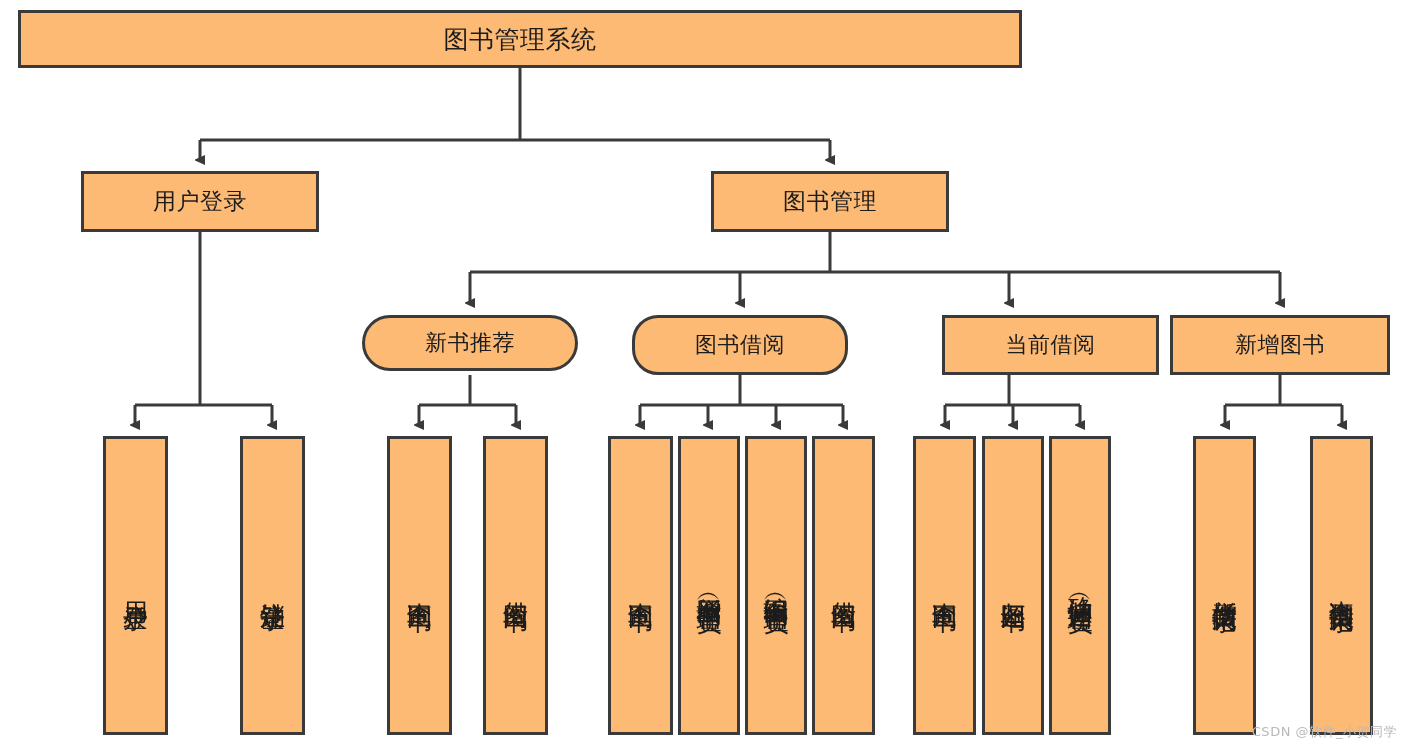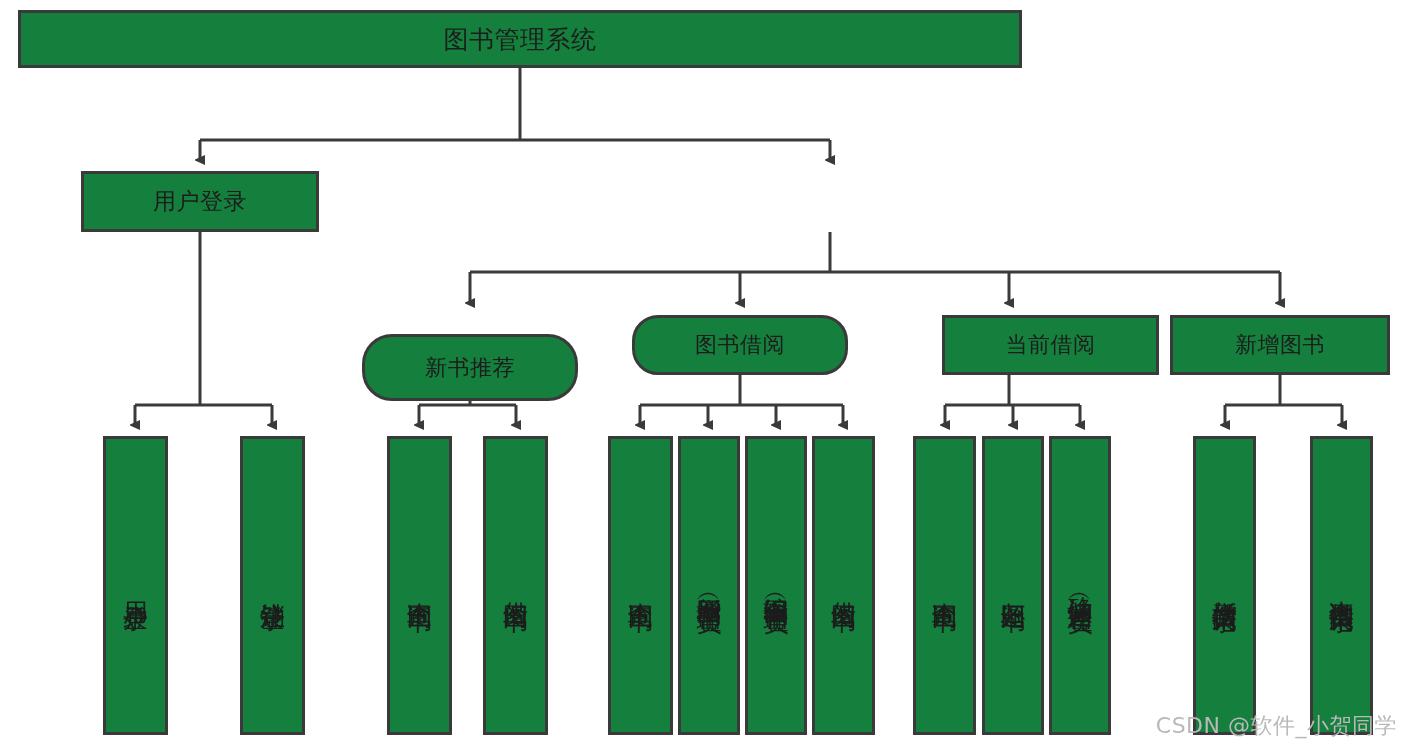--- a/index.html
+++ b/index.html
@@ -23,21 +23,21 @@
     left: 0;
     top: 0;
     width: 1405px;
     height: 747px;
     pointer-events: none;
   }
   .node {
     position: absolute;
     box-sizing: border-box;
     border: 3px solid #3a3a3a;
-    background: #15803d;
+    background: #fdba74;
     display: flex;
     align-items: center;
     justify-content: center;
     color: #1c1c1c;
     letter-spacing: 0.5px;
   }
   .node.level0 {
     font-size: 25px;
   }
   .node.level1 {
@@ -61,21 +61,21 @@
     writing-mode: vertical-rl;
     text-orientation: upright;
     display: block;
     text-align: center;
     max-height: 100%;
   }
   #watermark {
     position: absolute;
     right: 8px;
     bottom: 6px;
-    font-size: 22px;
+    font-size: 13px;
     color: #b9b9b9;
     letter-spacing: 0.5px;
     white-space: nowrap;
   }
 </style>
 </head>
 <body>
 
 <div id="canvas">
 
@@ -129,22 +129,25 @@
     </g>
   </svg>
 
   <div class="node level0" id="node-root" style="left: 18px; top: 10px; width: 1004px; height: 58px;">
     <span>图书管理系统</span>
   </div>
 
   <div class="node level1" id="node-l1-0" style="left: 81px; top: 171px; width: 238px; height: 61px;">
     <span>用户登录</span>
   </div>
+  <div class="node level1" id="node-l1-1" style="left: 711px; top: 171px; width: 238px; height: 61px;">
+    <span>图书管理</span>
+  </div>
 
-  <div class="node level2" id="node-l2-0" style="left: 362px; top: 334px; width: 216px; height: 67px; border-radius: 30px;">
+  <div class="node level2" id="node-l2-0" style="left: 362px; top: 315px; width: 216px; height: 56px; border-radius: 30px;">
     <span>新书推荐</span>
   </div>
   <div class="node level2" id="node-l2-1" style="left: 632px; top: 315px; width: 216px; height: 60px; border-radius: 26px;">
     <span>图书借阅</span>
   </div>
   <div class="node level2" id="node-l2-2" style="left: 901px; top: 315px; width: 217px; height: 60px; margin-left: 41px;">
     <span>当前借阅</span>
   </div>
   <div class="node level2" id="node-l2-3" style="left: 1170px; top: 315px; width: 220px; height: 60px;">
     <span>新增图书</span>

